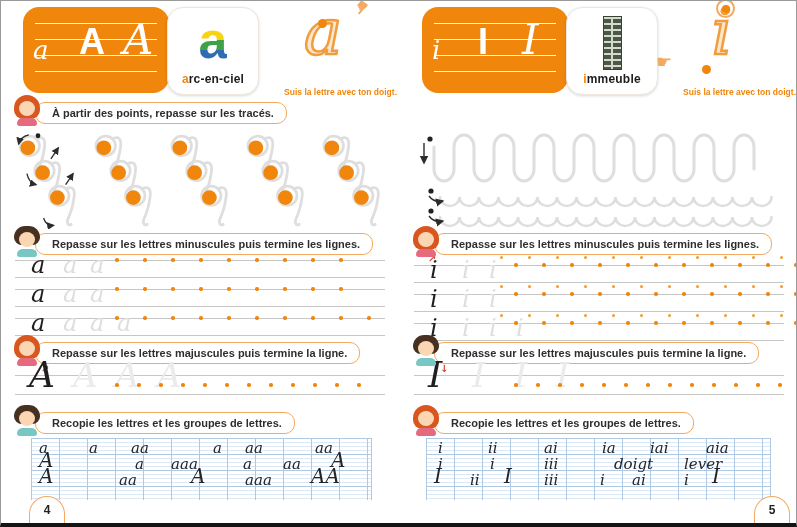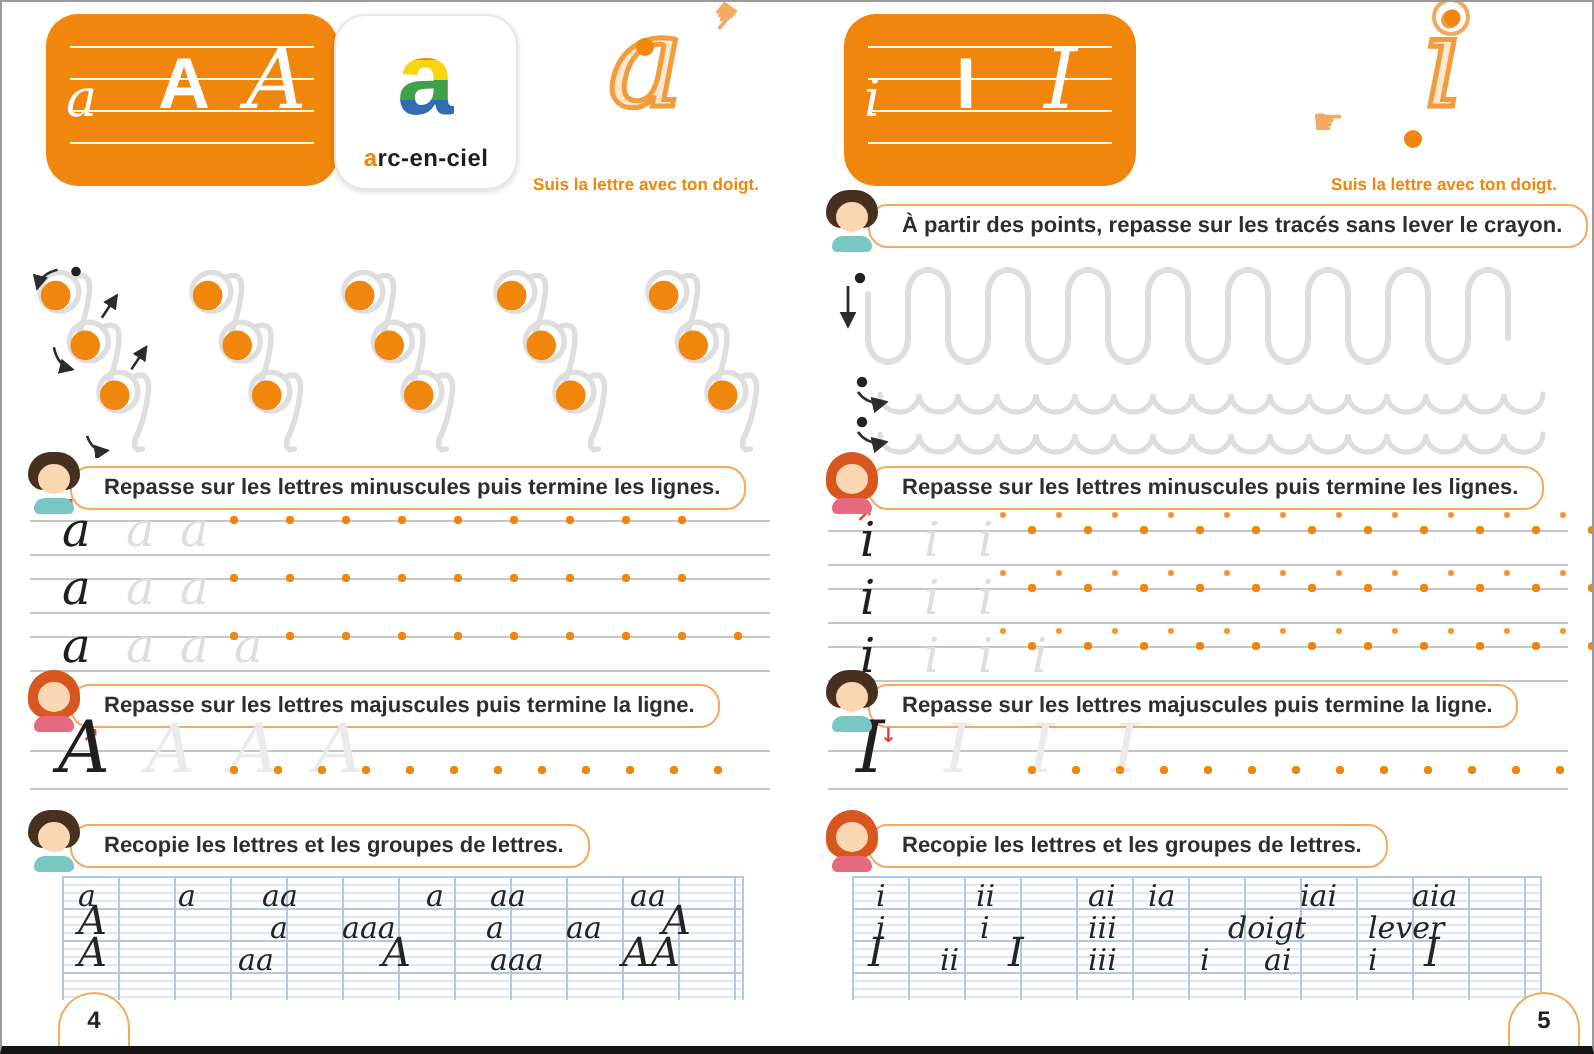--- a/index.html
+++ b/index.html
@@ -40,21 +40,21 @@
   .startdot{position:absolute;width:9px;height:9px;border-radius:50%;background:var(--accent);}
   #page-0 .startdot{left:63px;top:16px;}
   #page-1 .startdot{left:48px;top:62px;}
   .idot{position:absolute;left:62px;top:-4px;width:15px;height:15px;border:2px solid var(--accent-soft);
         border-radius:50%;}
   .idot::after{content:"";position:absolute;left:3.5px;top:3.5px;width:8px;height:8px;border-radius:50%;
         background:var(--accent);}
   .hand{position:absolute;color:var(--accent-soft);font:18px "DejaVu Sans",sans-serif;}
   #page-0 .hand{right:22px;top:-6px;transform:rotate(130deg);}
   #page-1 .hand{left:2px;top:48px;}
-  .caption{position:absolute;left:-6px;right:-6px;bottom:0;text-align:center;
+  .caption{position:absolute;left:-6px;right:-6px;bottom:0;text-align:right;
            font:700 8.5px "Liberation Sans",sans-serif;color:var(--accent);}
 
   
   .section{position:absolute;left:14px;width:372px;height:28px;}
   .chip{display:inline-block;margin-left:20px;background:#fff;border:1.6px solid var(--accent-soft);
         border-radius:10px;padding:4px 12px 4px 16px;font:700 11px "Liberation Sans",sans-serif;
         color:#2e2e2e;white-space:nowrap;}
   .avatar{position:absolute;left:-2px;top:-7px;width:28px;height:31px;z-index:2;}
   .avatar .hair{position:absolute;left:1px;top:0;width:26px;height:24px;border-radius:13px 13px 9px 9px;}
   .avatar .face{position:absolute;left:6px;top:6px;width:16px;height:15px;border-radius:50%;background:var(--skin);}
@@ -121,20 +121,28 @@
       </div>
       <div class="word"><span class="w1">a</span><span>rc-en-ciel</span></div>
     </div>
     <div class="tracezone">
       <span class="bigletter">a</span>
       <span class="startdot"></span>
       <span class="hand">☛</span>
       <div class="caption">Suis la lettre avec ton doigt.</div>
     </div>
 
+    <div class="section" style="top:101px">
+      <div class="avatar girl">
+          <i class="hair"></i>
+          <i class="face"></i>
+          <i class="top"></i>
+        </div>
+      <div class="chip"><span>À partir des points, repasse sur les tracés.</span></div>
+    </div>
     <div class="content" style="top:132px;height:98px">
         <div style="display:flex;gap:6px">
           <svg width="70" height="96" viewBox="0 0 74 104">
             <defs>
               <marker id="ah0" markerWidth="7" markerHeight="7" refX="5" refY="3" orient="auto">
                 <path d="M0,0 L6,3 L0,6 z" fill="#2c2c2c"></path>
               </marker>
             </defs>
             <path d="M 23 6 q 10 -4 8 10 t -7 24 q -1 7 4 5" fill="none" stroke="#DEDEDE" stroke-width="3" stroke-linecap="round"></path>
             <circle cx="15" cy="14" r="10.5" fill="none" stroke="#DEDEDE" stroke-width="3"></circle>
@@ -345,36 +353,34 @@
       <div class="staff">
           <i style="top:0"></i>
           <i style="top:16px"></i>
           <i style="top:32px"></i>
           <i style="top:48px"></i>
         </div>
       <span class="st-lower">i</span>
       <span class="st-print">I</span>
       <span class="st-upper">I</span>
     </div>
+    <div class="card">
+      <div class="mnemo">
+        <span class="building"></span>
+      </div>
+      <div class="word"><span class="w1">i</span><span>mmeuble</span></div>
+    </div>
     <div class="tracezone">
       <span class="bigletter">i</span>
       <span class="idot"></span>
       <span class="startdot"></span>
       <span class="hand">☛</span>
       <div class="caption">Suis la lettre avec ton doigt.</div>
     </div>
 
-    <div class="section" style="top:101px">
-      <div class="avatar boy">
-          <i class="hair"></i>
-          <i class="face"></i>
-          <i class="top"></i>
-        </div>
-      <div class="chip"><span>À partir des points, repasse sur les tracés sans lever le crayon.</span></div>
-    </div>
     <div class="content" style="top:132px;height:98px">
         <svg width="372" height="96" viewBox="0 0 372 96">
           <defs>
             <marker id="ah5" markerWidth="7" markerHeight="7" refX="5" refY="3" orient="auto">
               <path d="M0,0 L6,3 L0,6 z" fill="#2c2c2c"></path>
             </marker>
           </defs>
           <path d="M 20 14 V 36 a 10 12 0 0 0 20 0 V 14 a 10 12 0 0 1 20 0 V 36 a 10 12 0 0 0 20 0 V 14 a 10 12 0 0 1 20 0 V 36 a 10 12 0 0 0 20 0 V 14 a 10 12 0 0 1 20 0 V 36 a 10 12 0 0 0 20 0 V 14 a 10 12 0 0 1 20 0 V 36 a 10 12 0 0 0 20 0 V 14 a 10 12 0 0 1 20 0 V 36 a 10 12 0 0 0 20 0 V 14 a 10 12 0 0 1 20 0 V 36 a 10 12 0 0 0 20 0 V 14 a 10 12 0 0 1 20 0 V 36 a 10 12 0 0 0 20 0 V 14 a 10 12 0 0 1 20 0 V 36" fill="none" stroke="#DEDEDE" stroke-width="3" stroke-linecap="round"></path>
           <circle cx="16" cy="6" r="2.6" fill="#222"></circle>
           <line x1="10" y1="10" x2="10" y2="30" stroke="#2c2c2c" stroke-width="1.4" marker-end="url(#ah5)"></line>
@@ -521,21 +527,21 @@
           <i class="hair"></i>
           <i class="face"></i>
           <i class="top"></i>
         </div>
       <div class="chip"><span>Recopie les lettres et les groupes de lettres.</span></div>
     </div>
     <div class="content grid" style="top:437px;left:26px;width:344px">
         <span class="gcell" style="left:12px;top:3px">i</span>
         <span class="gcell" style="left:62px;top:3px">ii</span>
         <span class="gcell" style="left:118px;top:3px">ai</span>
-        <span class="gcell" style="left:148px;top:3px">ia</span>
+        <span class="gcell" style="left:176px;top:3px">ia</span>
         <span class="gcell" style="left:224px;top:3px">iai</span>
         <span class="gcell" style="left:280px;top:3px">aia</span>
         <span class="gcell" style="left:12px;top:19px">i</span>
         <span class="gcell" style="left:64px;top:19px">i</span>
         <span class="gcell" style="left:118px;top:19px">iii</span>
         <span class="gcell" style="left:188px;top:19px">doigt</span>
         <span class="gcell" style="left:258px;top:19px">lever</span>
         <span class="gcell cap" style="left:8px;top:29px">I</span>
         <span class="gcell" style="left:44px;top:35px">ii</span>
         <span class="gcell cap" style="left:78px;top:29px">I</span>

